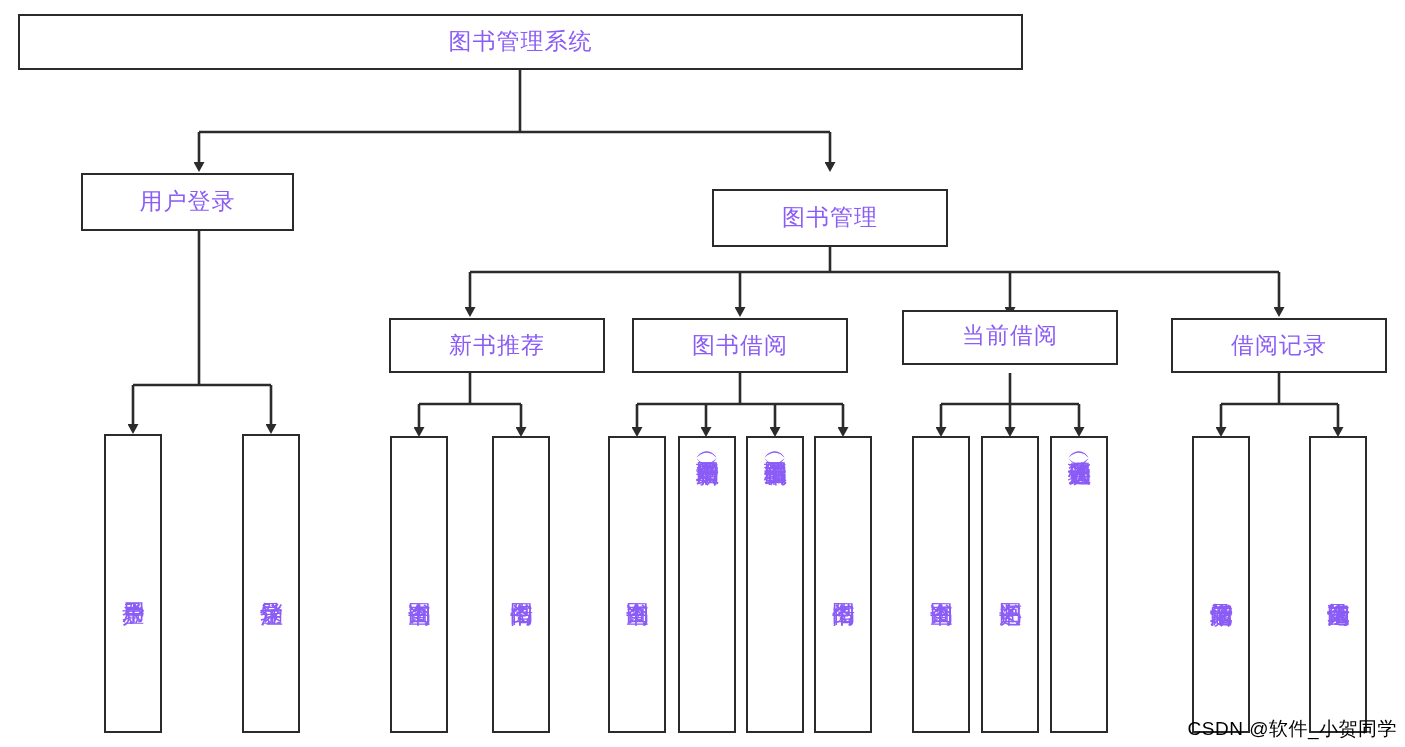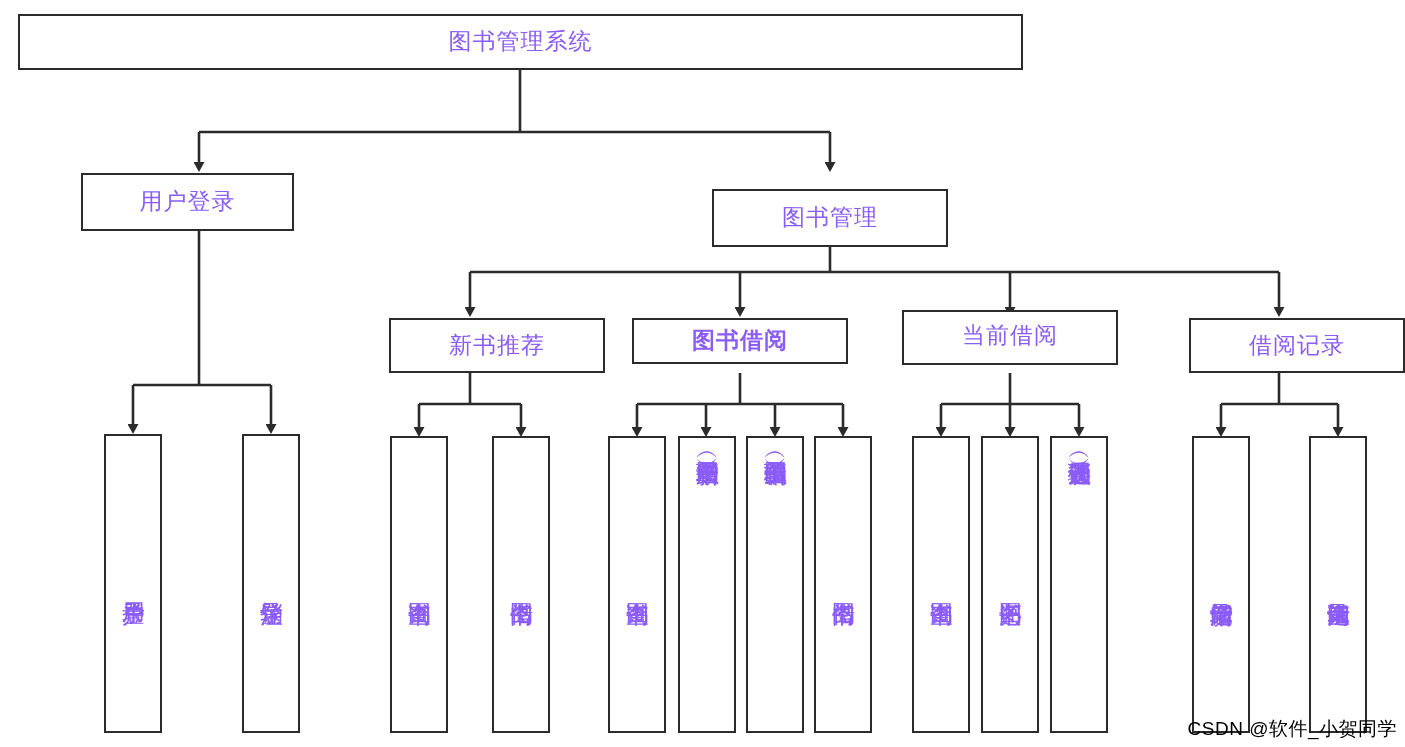--- a/index.html
+++ b/index.html
@@ -131,25 +131,25 @@
   </svg>
 
   <div class="node h-label" style="left:18px; top:14px; width:1005px; height:56px;">图书管理系统</div>
 
   <div class="node h-label" style="left:81px; top:173px; width:213px; height:58px;">用户登录</div>
 
   <div class="node h-label" style="left:712px; top:173px; width:236px; height:58px;margin-top:16px;">图书管理</div>
 
   <div class="node h-label" style="left:362px; top:318px; width:216px; height:55px;margin-left:27px;">新书推荐</div>
 
-  <div class="node h-label" style="left:632px; top:318px; width:216px; height:46px;font-weight:bold;">图书借阅</div>
+  <div class="node h-label" style="left:632px; top:318px; width:216px; height:55px;">图书借阅</div>
 
   <div class="node h-label" style="left:902px; top:310px; width:216px; height:55px;font-family:Liberation Mono, monospace;">当前借阅</div>
 
-  <div class="node h-label" style="left:1171px; top:318px; width:216px; height:55px;margin-left:18px;">借阅记录</div>
+  <div class="node h-label" style="left:1171px; top:318px; width:216px; height:55px;">借阅记录</div>
 
   <div class="node v-label mid-align" style="left:104px; top:434px; width:58px; height:299px;">
     <span class="vtext">用户登录</span>
   </div>
 
   <div class="node v-label mid-align" style="left:242px; top:434px; width:58px; height:299px;">
     <span class="vtext">注销登录</span>
   </div>
 
   <div class="node v-label mid-align" style="left:390px; top:436px; width:58px; height:297px;">

